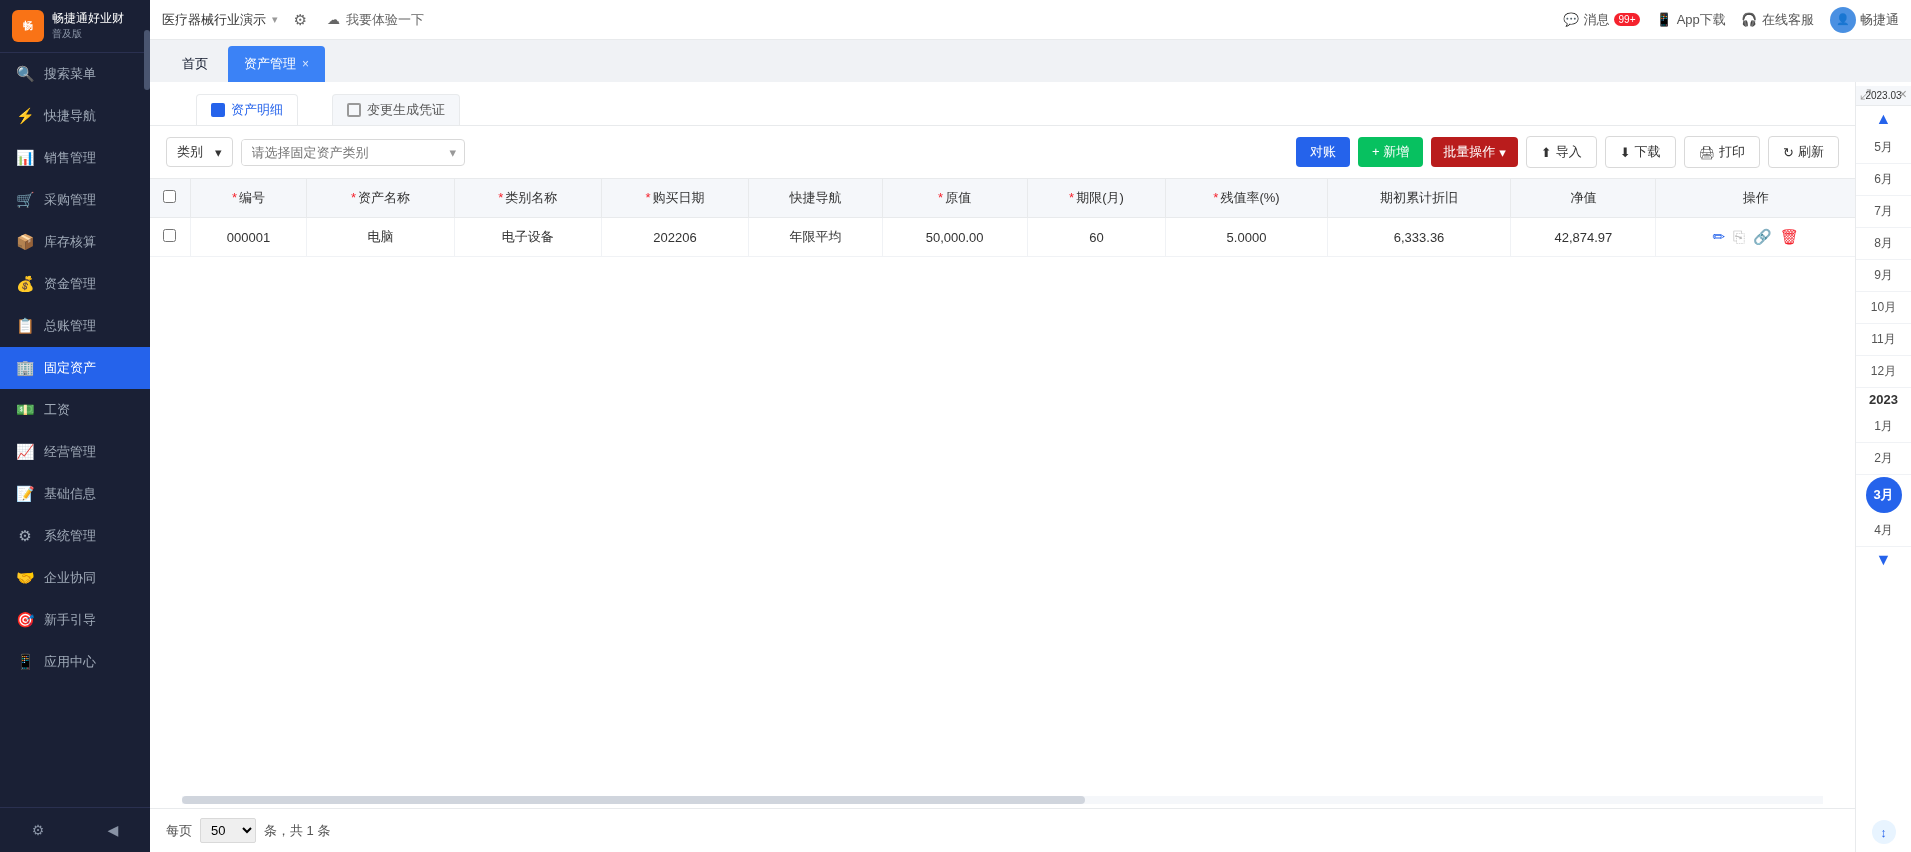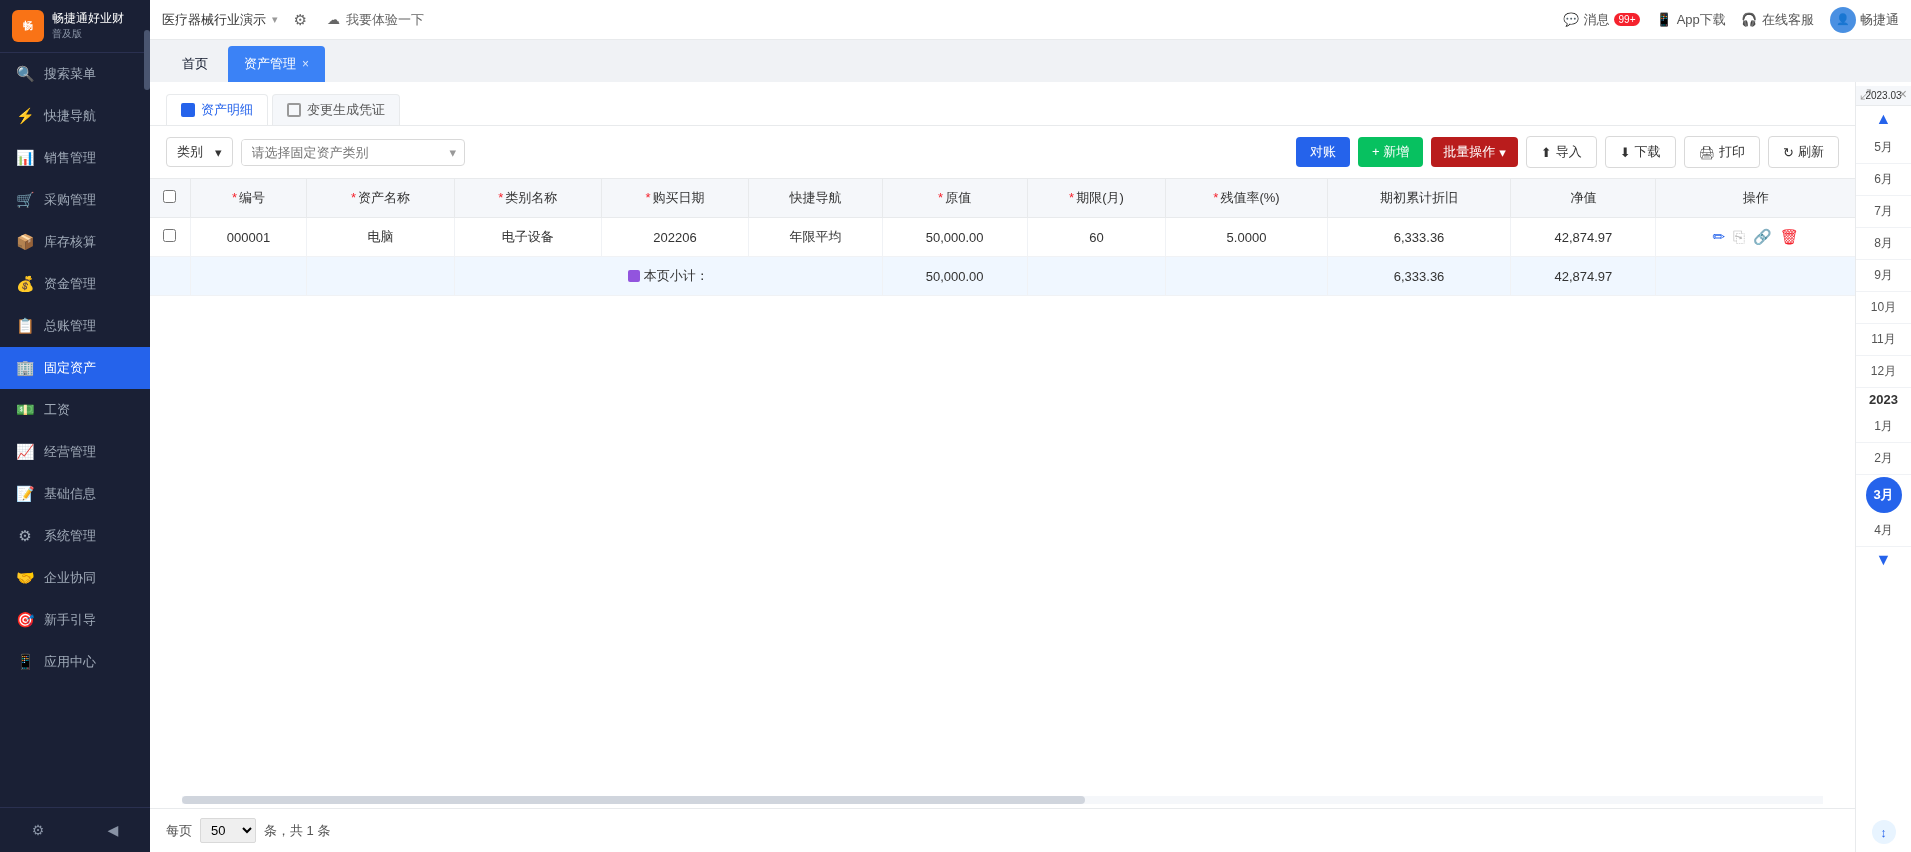--- a/index.html
+++ b/index.html
@@ -203,20 +203,21 @@
       border-radius: 4px 4px 0 0;
       cursor: pointer;
       font-size: 13px;
       color: #555;
       display: flex;
       align-items: center;
       gap: 6px;
       border: 1px solid #e8eaec;
       border-bottom: none;
       background: #f5f7fa;
+      margin-left: 30px;
     }
     .sub-tab.active {
       background: #fff;
       color: #2563eb;
       border-color: #e8eaec;
       border-bottom-color: #fff;
     }
     .sub-tab-icon {
       width: 14px;
       height: 14px;
@@ -721,37 +722,20 @@
               <td>42,874.97</td>
               <td>
                 <div class="action-icons">
                   <span class="action-icon">✏</span>
                   <span class="action-icon gray">⎘</span>
                   <span class="action-icon">🔗</span>
                   <span class="action-icon del">🗑</span>
                 </div>
               </td>
             </tr>
-            <tr class="subtotal-row">
-              <td></td>
-              <td></td>
-              <td></td>
-              <td colspan="3">
-                <div class="subtotal-label">
-                  <span class="subtotal-icon"></span>
-                  <span>本页小计：</span>
-                </div>
-              </td>
-              <td>50,000.00</td>
-              <td></td>
-              <td></td>
-              <td>6,333.36</td>
-              <td>42,874.97</td>
-              <td></td>
-            </tr>
           </tbody>
         </table>
       </div>
 
       <div style="padding: 4px 16px; background:#fff;">
         <div class="scroll-track">
           <div class="scroll-thumb"></div>
         </div>
       </div>
 

